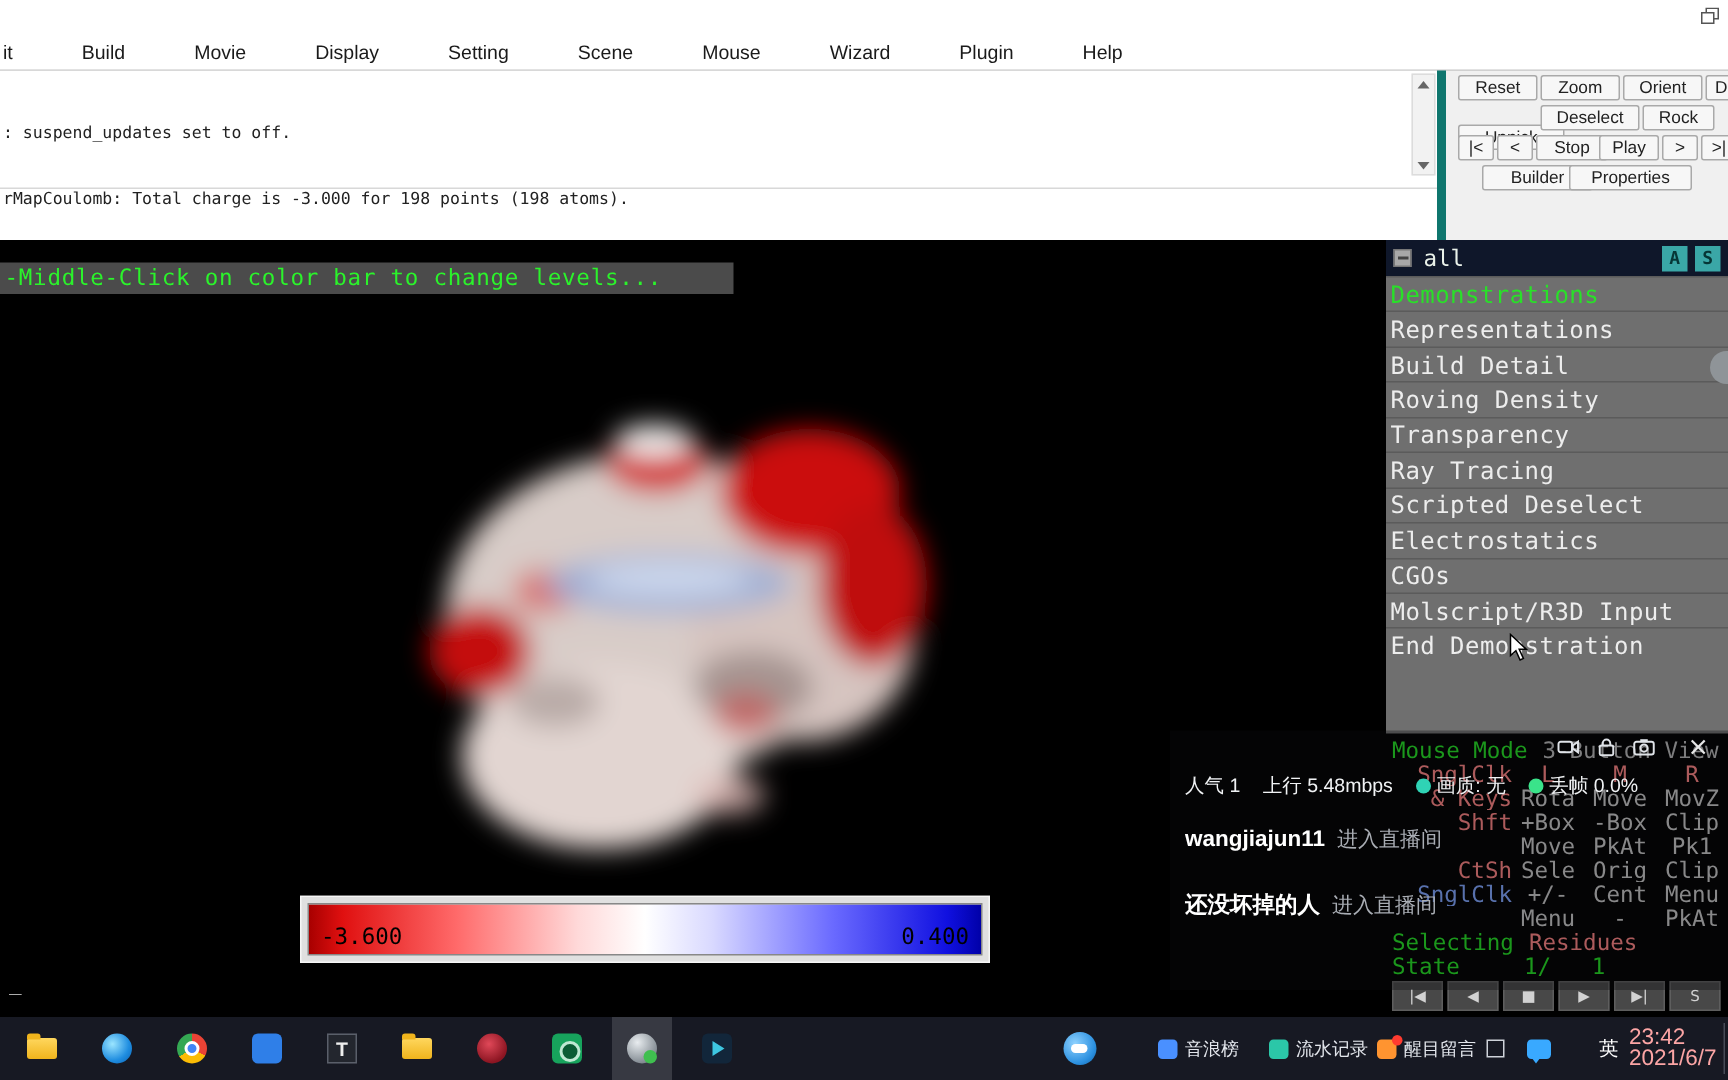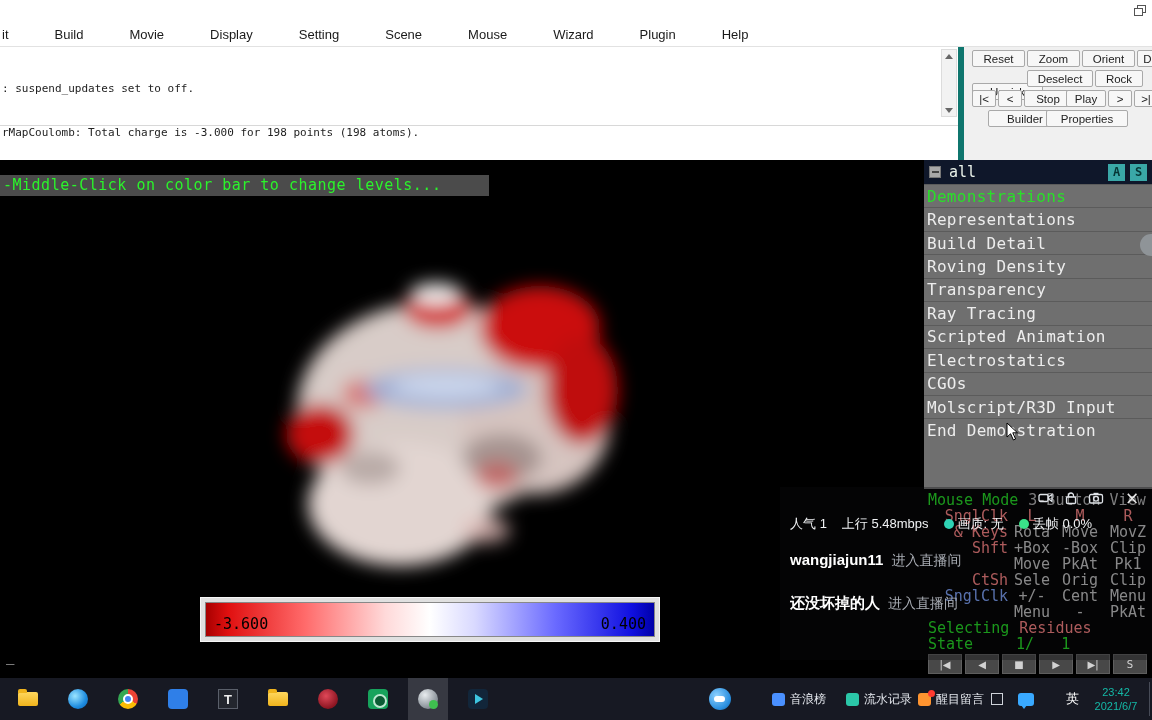--- a/index.html
+++ b/index.html
@@ -94,21 +94,21 @@
   .ic-media::after{content:"";position:absolute;left:7px;top:5px;width:0;height:0;border-top:5px solid transparent;border-bottom:5px solid transparent;border-left:8px solid #3ec6e0}
   .ic-weather{width:22px;height:22px;border-radius:50%;background:radial-gradient(circle at 35% 35%,#8fd2ff,#2b90e0 65%,#135f9e);position:relative}
   .ic-weather::after{content:"";position:absolute;left:5px;top:8px;width:11px;height:6px;border-radius:6px;background:#fff}
   .tray-tool{position:absolute;top:13px;display:flex;align-items:center;gap:5px;font-size:12px;color:#e3e6ec;white-space:nowrap}
   .tool-ic{width:13px;height:13px;border-radius:3px;position:relative}
   .badge{position:absolute;right:-4px;top:-3px;width:7px;height:7px;border-radius:50%;background:#ff3b30}
   .tray-sq{width:12px;height:12px;border:1px solid #cfd3da}
   .tray-chat{width:16px;height:13px;border-radius:3px;background:#39a9ff;position:relative}
   .tray-chat::after{content:"";position:absolute;left:3px;bottom:-3px;width:0;height:0;border-left:3px solid transparent;border-right:3px solid transparent;border-top:4px solid #39a9ff}
   #tray-lang{position:absolute;left:1066px;top:12px;font-size:13px;color:#ffffff}
-  #clock{position:absolute;left:1086px;top:7px;width:60px;text-align:center;font-size:11px;line-height:14px;color:#14b8a6}
+  #clock{position:absolute;left:1086px;top:7px;width:60px;text-align:left;font-size:15px;line-height:14px;color:#fca5a5}
   #show-desktop{position:absolute;left:1149px;top:4px;width:2px;height:34px;border-left:1px solid #474b57}
 </style>
 </head>
 <body>
 
 <div id="root">
 
   <div class="abs" id="titlebar">
     <div class="abs" style="left:1128px;top:0;width:24px;height:22px;display:flex;align-items:center;justify-content:center">
       <svg width="13" height="12" viewBox="0 0 13 12">
@@ -214,21 +214,21 @@
         <span class="obj-btn">A</span>
         <span class="obj-btn">S</span>
       </span>
     </div>
     <div class="side-item green">Demonstrations</div>
     <div class="side-item">Representations</div>
     <div class="side-item">Build Detail</div>
     <div class="side-item">Roving Density</div>
     <div class="side-item">Transparency</div>
     <div class="side-item">Ray Tracing</div>
-    <div class="side-item">Scripted Animation</div>
+    <div class="side-item">Scripted Deselect</div>
     <div class="side-item">Electrostatics</div>
     <div class="side-item">CGOs</div>
     <div class="side-item">Molscript/R3D Input</div>
     <div class="side-item">End Demonstration</div>
   </div>
 
   <div class="abs" id="mouse-panel">
     <div class="mp-row" style="top:2px">
       <span class="mp-green" style="padding-left:4px">Mouse Mode</span>
       <span style="color:#b8b8b8;margin-left:10px">3-Button View</span>

